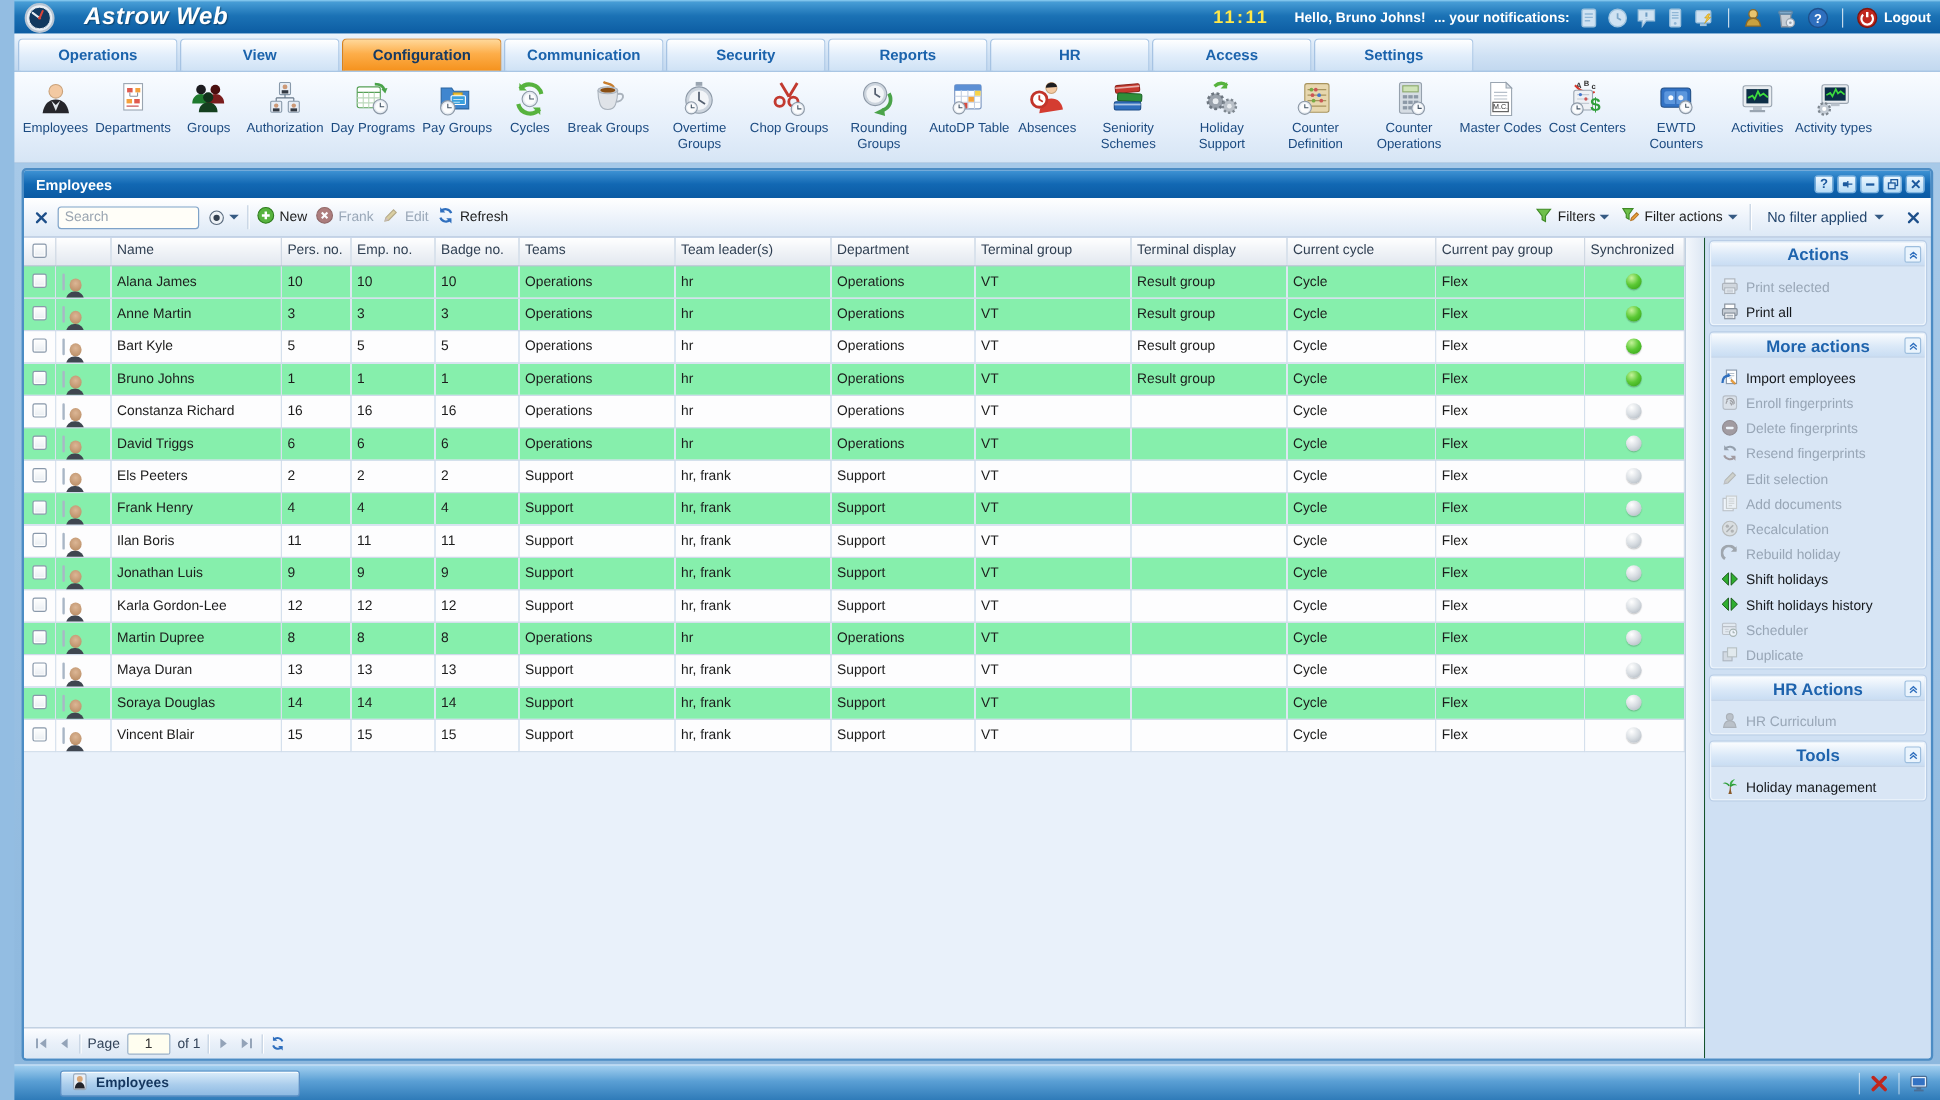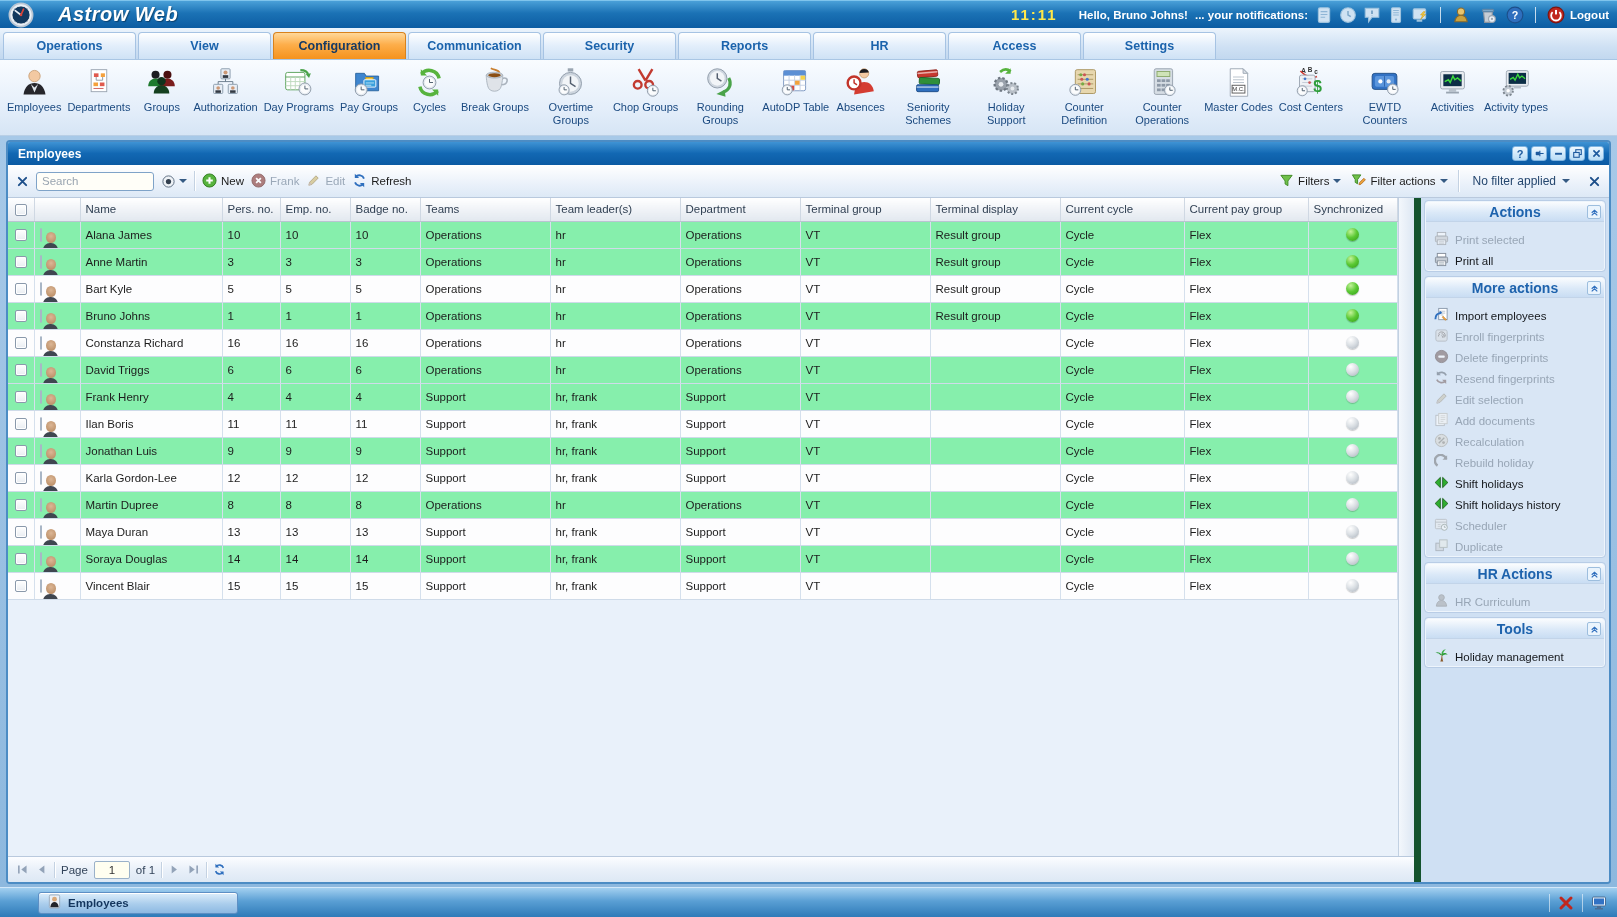--- a/index.html
+++ b/index.html
@@ -1,18 +1,18 @@
 <!DOCTYPE html>
 <html><head>
 <meta charset="utf-8">
 <style>
   *{margin:0;padding:0;box-sizing:border-box;}
   html,body{width:1617px;height:917px;overflow:hidden;}
   body{font-family:"Liberation Sans",sans-serif;font-size:11.5px;color:#222;background:#93bde2;}
-  #screen{position:relative;width:1617px;height:917px;display:flex;flex-direction:column;}
+  #screen{position:relative;width:1617px;height:917px;display:flex;flex-direction:column;padding-left:12px;}
 
   
   .topbar{height:28px;background:linear-gradient(180deg,#4aa0d8 0%,#1b72b5 45%,#0c5ca2 100%);
     border-top:1px solid #7fc4ec;display:flex;align-items:center;color:#fff;padding:0 8px;flex:0 0 28px;}
   .logo{width:44px;height:26px;display:flex;align-items:center;}
   .logo svg{width:26px;height:26px;}
   .app-title{font-size:20px;font-weight:bold;font-style:italic;letter-spacing:.5px;margin-left:6px;
     text-shadow:1px 1px 1px rgba(0,0,0,.35);}
   .topbar-right{margin-left:auto;display:flex;align-items:center;gap:7px;}
   .tb-time{color:#ffe84a;font-weight:bold;font-size:15px;letter-spacing:2px;margin-right:14px;}
@@ -67,21 +67,21 @@
   .tbtn{display:flex;align-items:center;gap:4px;font-size:11.5px;color:#1c1c1c;cursor:pointer;}
   .tbtn .sic svg{width:15px;height:15px;}
   .tbtn.disabled{color:#9aa8b8;cursor:default;}
   .tbtn.disabled .sic{filter:grayscale(.55);opacity:.75;}
   .toolbar-right{margin-left:auto;display:flex;align-items:center;gap:10px;}
   .filter-status{display:flex;align-items:center;gap:6px;padding:4px 8px;border-left:1px solid #c4d2e2;
     box-shadow:inset 1px 0 0 #fff;color:#24466e;font-size:12px;}
 
   
   .win-content{flex:1;display:flex;overflow:hidden;}
-  .table-area{flex:1;display:flex;flex-direction:column;background:#e9f1fa;border-right:7px solid #14532d;}
+  .table-area{flex:1;display:flex;flex-direction:column;background:#e9f1fa;border-right:1px solid #14532d;}
   .grid-wrap{display:flex;flex:1;overflow:hidden;}
   .grid-col{flex:1;display:flex;flex-direction:column;}
   table{border-collapse:collapse;table-layout:fixed;width:100%;}
   thead th{height:23px;background:linear-gradient(180deg,#ffffff 0%,#f0f3f7 50%,#e2e8ef 100%);
     border-right:1px solid #cfd8e3;border-bottom:1px solid #b9c4d2;font-weight:normal;font-size:11.5px;
     color:#2f3f52;text-align:left;padding:0 5px;white-space:nowrap;overflow:hidden;cursor:pointer;}
   tbody td{height:27px;font-size:11.5px;color:#1c1c1c;padding:0 5px;border-right:1px solid rgba(160,180,205,.28);
     border-bottom:1px solid #cfdbe9;white-space:nowrap;overflow:hidden;}
   tr.odd{background:#86efac;}
   tr.even{background:#fdfdfe;}
@@ -820,20 +820,36 @@
                     <tr class="odd">
                       <td style="text-align: center;"><span class="cb"></span></td>
                       <td><span class="avatar"></span></td>
                       <td>David Triggs</td>
                       <td>6</td>
                       <td>6</td>
                       <td>6</td>
                       <td>Operations</td>
                       <td>hr</td>
                       <td>Operations</td>
+                      <td>VT</td>
+                      <td></td>
+                      <td>Cycle</td>
+                      <td>Flex</td>
+                      <td style="text-align: center;"><span class="sphere off"></span></td>
+                    </tr>
+                    <tr class="even">
+                      <td style="text-align: center;"><span class="cb"></span></td>
+                      <td><span class="avatar"></span></td>
+                      <td>Els Peeters</td>
+                      <td>2</td>
+                      <td>2</td>
+                      <td>2</td>
+                      <td>Support</td>
+                      <td>hr, frank</td>
+                      <td>Support</td>
                       <td>VT</td>
                       <td></td>
                       <td>Cycle</td>
                       <td>Flex</td>
                       <td style="text-align: center;"><span class="sphere off"></span></td>
                     </tr>
                     <tr class="odd">
                       <td style="text-align: center;"><span class="cb"></span></td>
                       <td><span class="avatar"></span></td>
                       <td>Frank Henry</td>

